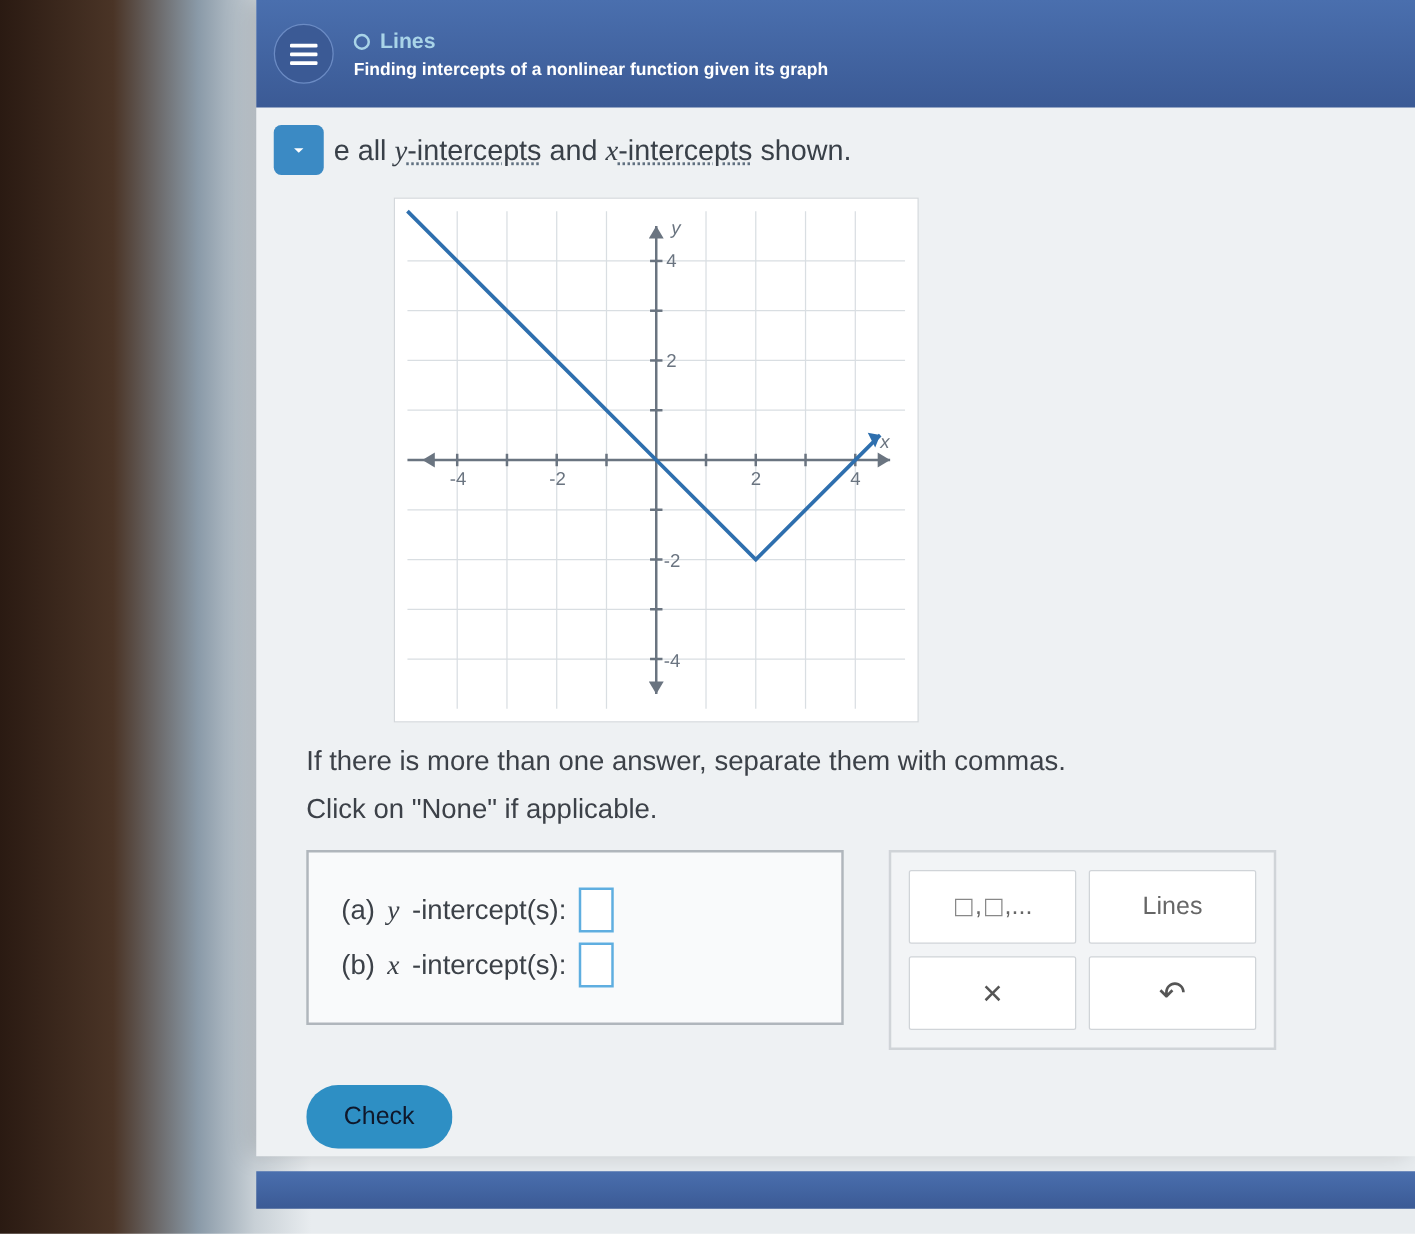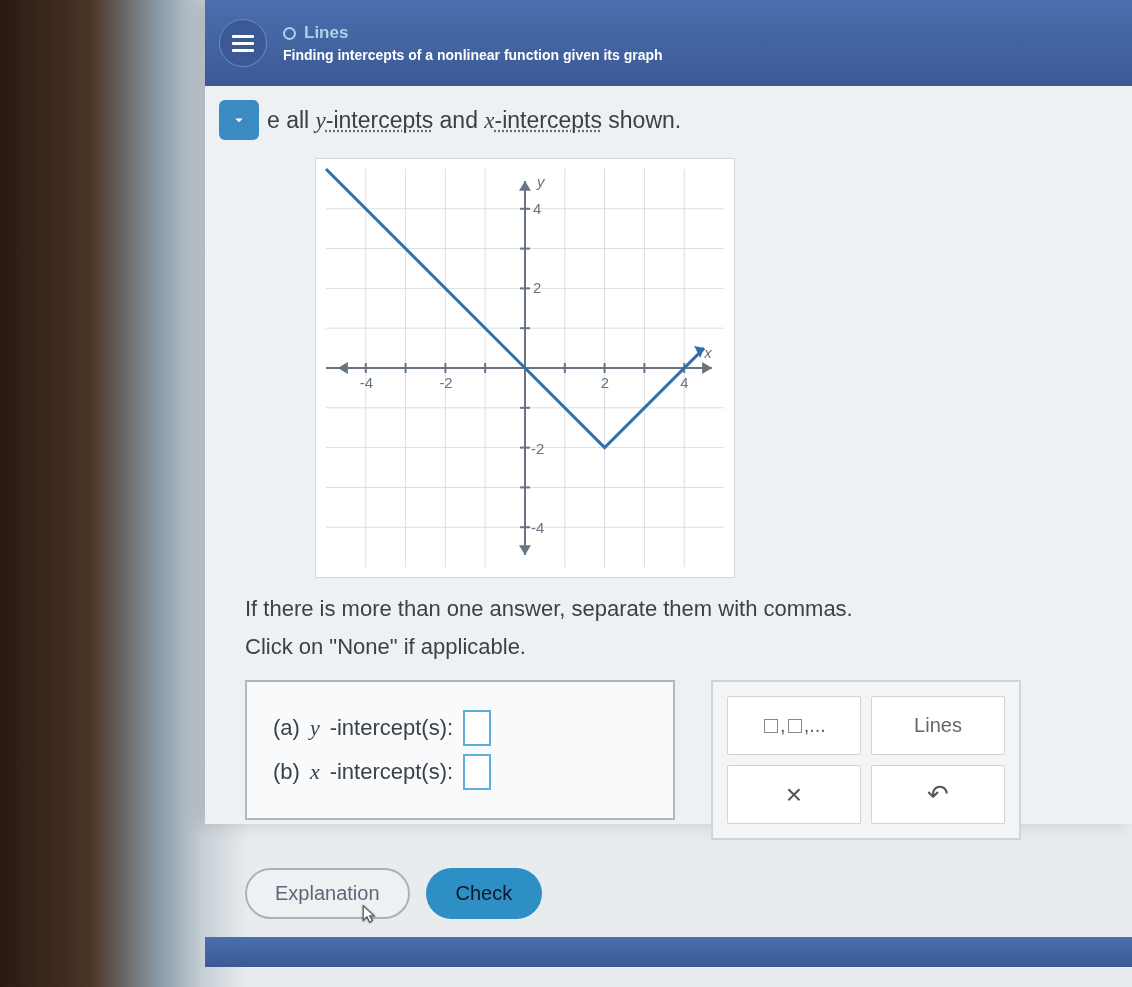--- a/index.html
+++ b/index.html
@@ -9,21 +9,21 @@
     width: 1132px;
     height: 987px;
     overflow: hidden;
     position: relative;
   }
   .page-wrap {
     position: absolute;
     left: 205px;
     top: 0;
     width: 927px;
-    height: 824px;
+    height: 925px;
     background: #eef1f3;
     box-shadow: -6px 0 18px rgba(0,0,0,0.15);
   }
   .header {
     background: linear-gradient(180deg, #4a6fae 0%, #3b5a95 100%);
     height: 86px;
     width: 100%;
     display: flex;
     align-items: center;
     padding-left: 14px;
@@ -288,25 +288,17 @@
           <span>×</span>
         </div>
         <div class="tool-btn" style="font-size:26px;color:#555;">
           <span>↶</span>
         </div>
       </div>
     </div>
   </div>
 
   <div class="button-row">
-    <div class="pill-btn explain-btn">
-      <span>Explanation</span>
-      <span class="cursor-icon">
-        <svg viewBox="0 0 24 28">
-            <path d="M9 2 L9 18 L13 14 L16 20 L19 18 L16 13 L21 13 Z" fill="#fff" stroke="#555" stroke-width="1.3"></path>
-          </svg>
-      </span>
-    </div>
     <div class="pill-btn check-btn">Check</div>
   </div>
 
   <div class="footer-band"></div>
 </div>
 
 </body></html>

